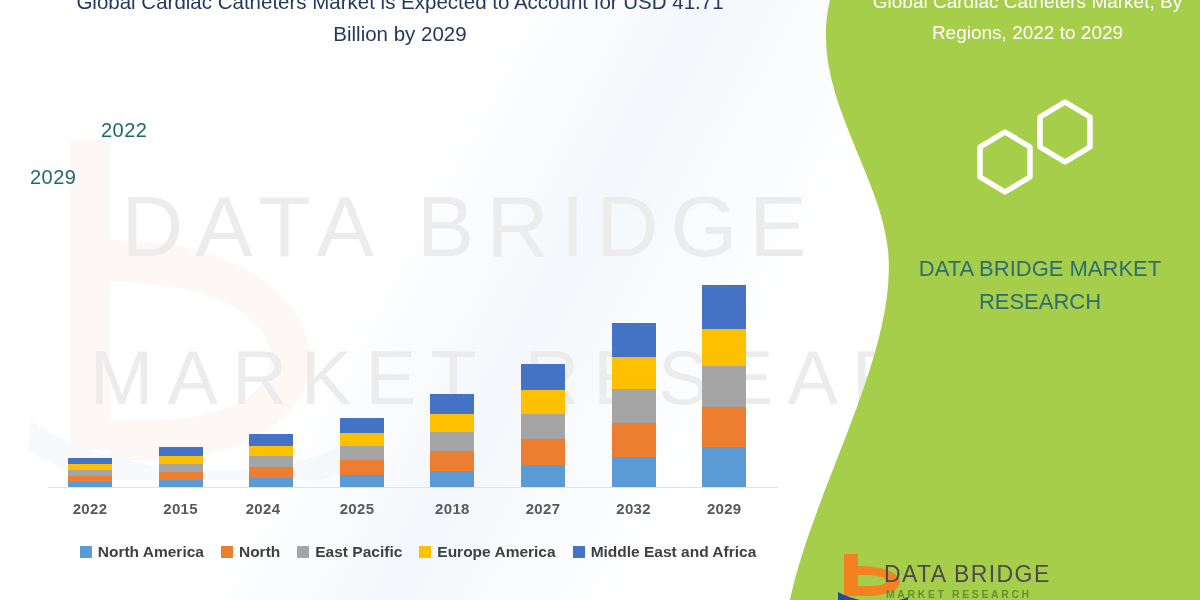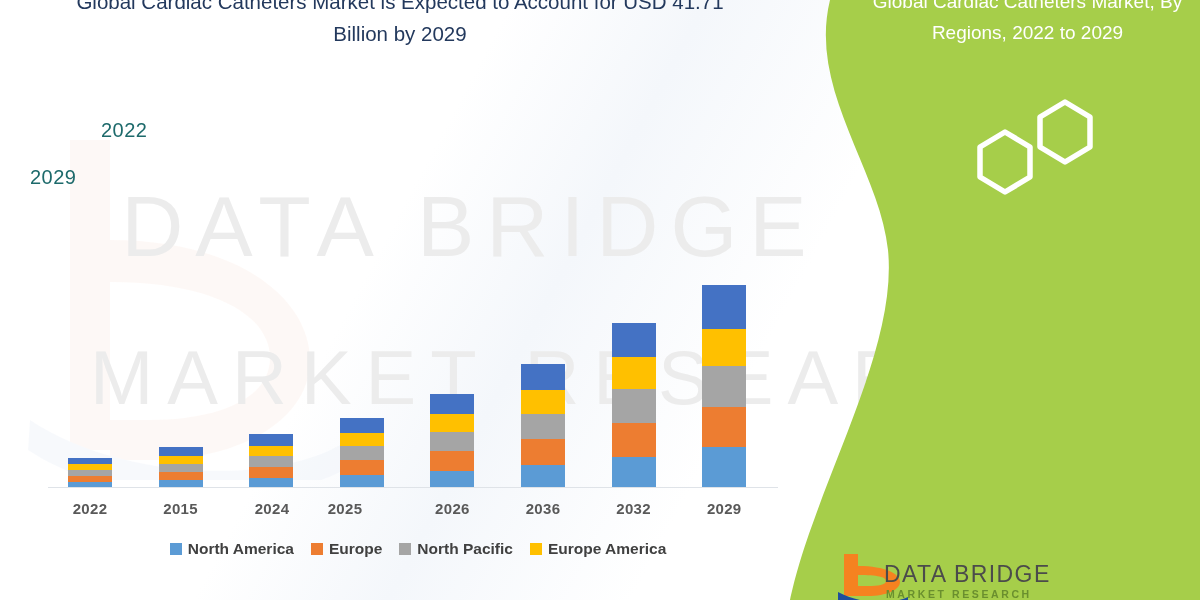--- a/index.html
+++ b/index.html
@@ -67,21 +67,21 @@
   .bar{position:absolute;bottom:113px;width:44px;}
   .seg{width:100%;display:block;}
   .xlabel{
     position:absolute;top:500px;width:60px;text-align:center;
     color:#595959;font-size:15px;font-weight:bold;letter-spacing:.3px;
   }
 
   
   .legend{
     position:absolute;left:48px;top:540px;width:740px;height:24px;
-    display:flex;align-items:flex-start;justify-content:center;gap:17px;
+    display:flex;align-items:center;justify-content:center;gap:17px;
   }
   .legend-item{display:flex;align-items:center;gap:6px;}
   .legend-swatch{width:12px;height:12px;display:block;}
   .legend-label{color:#404040;font-size:15.5px;font-weight:bold;white-space:nowrap;}
 
   
   .brand-logo{position:absolute;left:838px;top:552px;width:360px;height:48px;}
   .brand-name{
     position:absolute;left:884px;top:561px;color:#4b4b4b;
     font-size:23px;letter-spacing:1.4px;font-weight:400;
@@ -111,20 +111,21 @@
     <path d="M70 0 C 48 90, 120 170, 128 250 C 136 330, 86 430, 54 520 C 40 558, 34 582, 30 600 L440 600 L440 0 Z" fill="#A6CE4A"></path>
   </svg>
 
   <svg class="hex-wrap" viewBox="0 0 230 140">
     <polygon points="115,92 90,107 65,92 65,62 90,47 115,62" fill="none" stroke="#ffffff" stroke-width="5.5" stroke-linejoin="round"></polygon>
     <polygon points="175,62 150,77 125,62 125,32 150,17 175,32" fill="none" stroke="#ffffff" stroke-width="5.5" stroke-linejoin="round"></polygon>
   </svg>
   <div class="hex-label y2022">2022</div>
   <div class="hex-label y2029">2029</div>
 
+  <div class="dbmr-text">DATA BRIDGE MARKET RESEARCH</div>
 
   <div class="chart-title">Global Cardiac Catheters Market is Expected to Account for USD 41.71 Billion by 2029</div>
   <div class="panel-title">Global Cardiac Catheters Market, By Regions, 2022 to 2029</div>
 
   <div class="plot">
     <div class="axis-line"></div>
     <div id="bars">
         <div class="bar" style="left: 68px;">
           <span class="seg" style="height: 6px; background: rgb(68, 114, 196);"></span>
           <span class="seg" style="height: 6px; background: rgb(255, 192, 0);"></span>
@@ -178,45 +179,49 @@
           <span class="seg" style="height: 44px; background: rgb(68, 114, 196);"></span>
           <span class="seg" style="height: 37px; background: rgb(255, 192, 0);"></span>
           <span class="seg" style="height: 41px; background: rgb(165, 165, 165);"></span>
           <span class="seg" style="height: 40px; background: rgb(237, 125, 49);"></span>
           <span class="seg" style="height: 40px; background: rgb(91, 155, 213);"></span>
         </div>
       </div>
     <div id="xlabels">
         <div class="xlabel" style="left: 60px;">2022</div>
         <div class="xlabel" style="left: 150.6px;">2015</div>
-        <div class="xlabel" style="left: 242px;">2024</div>
-        <div class="xlabel" style="left: 315px;">2025</div>
-        <div class="xlabel" style="left: 422.4px;">2026</div>
-        <div class="xlabel" style="left: 513px;">2036</div>
+        <div class="xlabel" style="left: 233px;">2024</div>
+        <div class="xlabel" style="left: 327px;">2025</div>
+        <div class="xlabel" style="left: 422.4px;">2018</div>
+        <div class="xlabel" style="left: 513px;">2027</div>
         <div class="xlabel" style="left: 603.6px;">2032</div>
         <div class="xlabel" style="left: 694.2px;">2029</div>
       </div>
   </div>
 
   <div class="legend" id="legend">
       <div class="legend-item">
         <span class="legend-swatch" style="background: rgb(91, 155, 213);"></span>
         <span class="legend-label">North America</span>
       </div>
       <div class="legend-item">
         <span class="legend-swatch" style="background: rgb(237, 125, 49);"></span>
-        <span class="legend-label">Europe</span>
+        <span class="legend-label">North</span>
       </div>
       <div class="legend-item">
         <span class="legend-swatch" style="background: rgb(165, 165, 165);"></span>
-        <span class="legend-label">North Pacific</span>
+        <span class="legend-label">East Pacific</span>
       </div>
       <div class="legend-item">
         <span class="legend-swatch" style="background: rgb(255, 192, 0);"></span>
         <span class="legend-label">Europe America</span>
+      </div>
+      <div class="legend-item">
+        <span class="legend-swatch" style="background: rgb(68, 114, 196);"></span>
+        <span class="legend-label">Middle East and Africa</span>
       </div>
     </div>
 
   <svg class="brand-logo" viewBox="0 0 360 48">
     <path d="M6 2 L6 44 L20 44 L20 2 Z" fill="#F58220"></path>
     <path d="M20 14 C48 14, 62 22, 62 30 C62 38, 48 44, 30 44 L20 44 L20 34 L30 34 C40 34, 48 33, 48 29 C48 25, 40 23, 20 23 Z" fill="#F58220"></path>
     <path d="M0 40 C22 52, 52 53, 70 45 L70 53 L0 53 Z" fill="#1F4E9C"></path>
   </svg>
   <div class="brand-name">DATA BRIDGE</div>
   <div class="brand-sub">MARKET RESEARCH</div>

